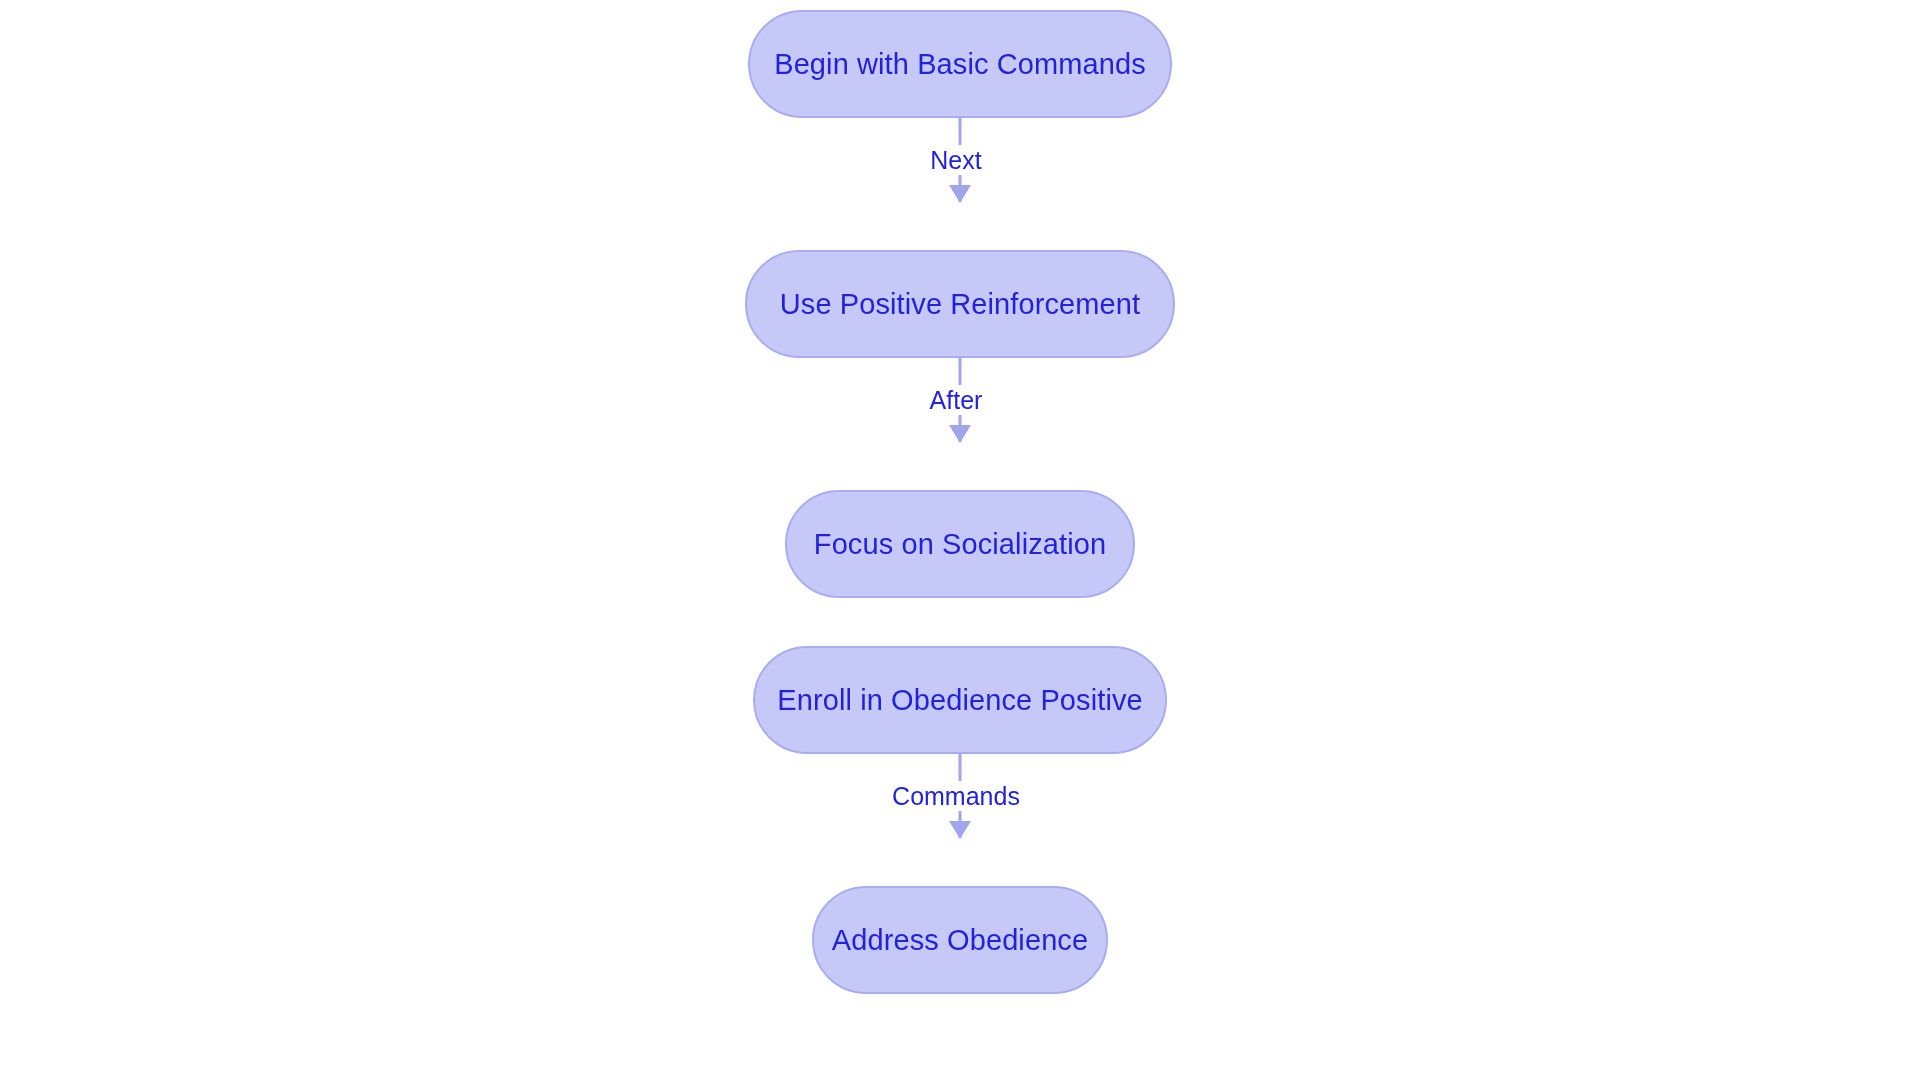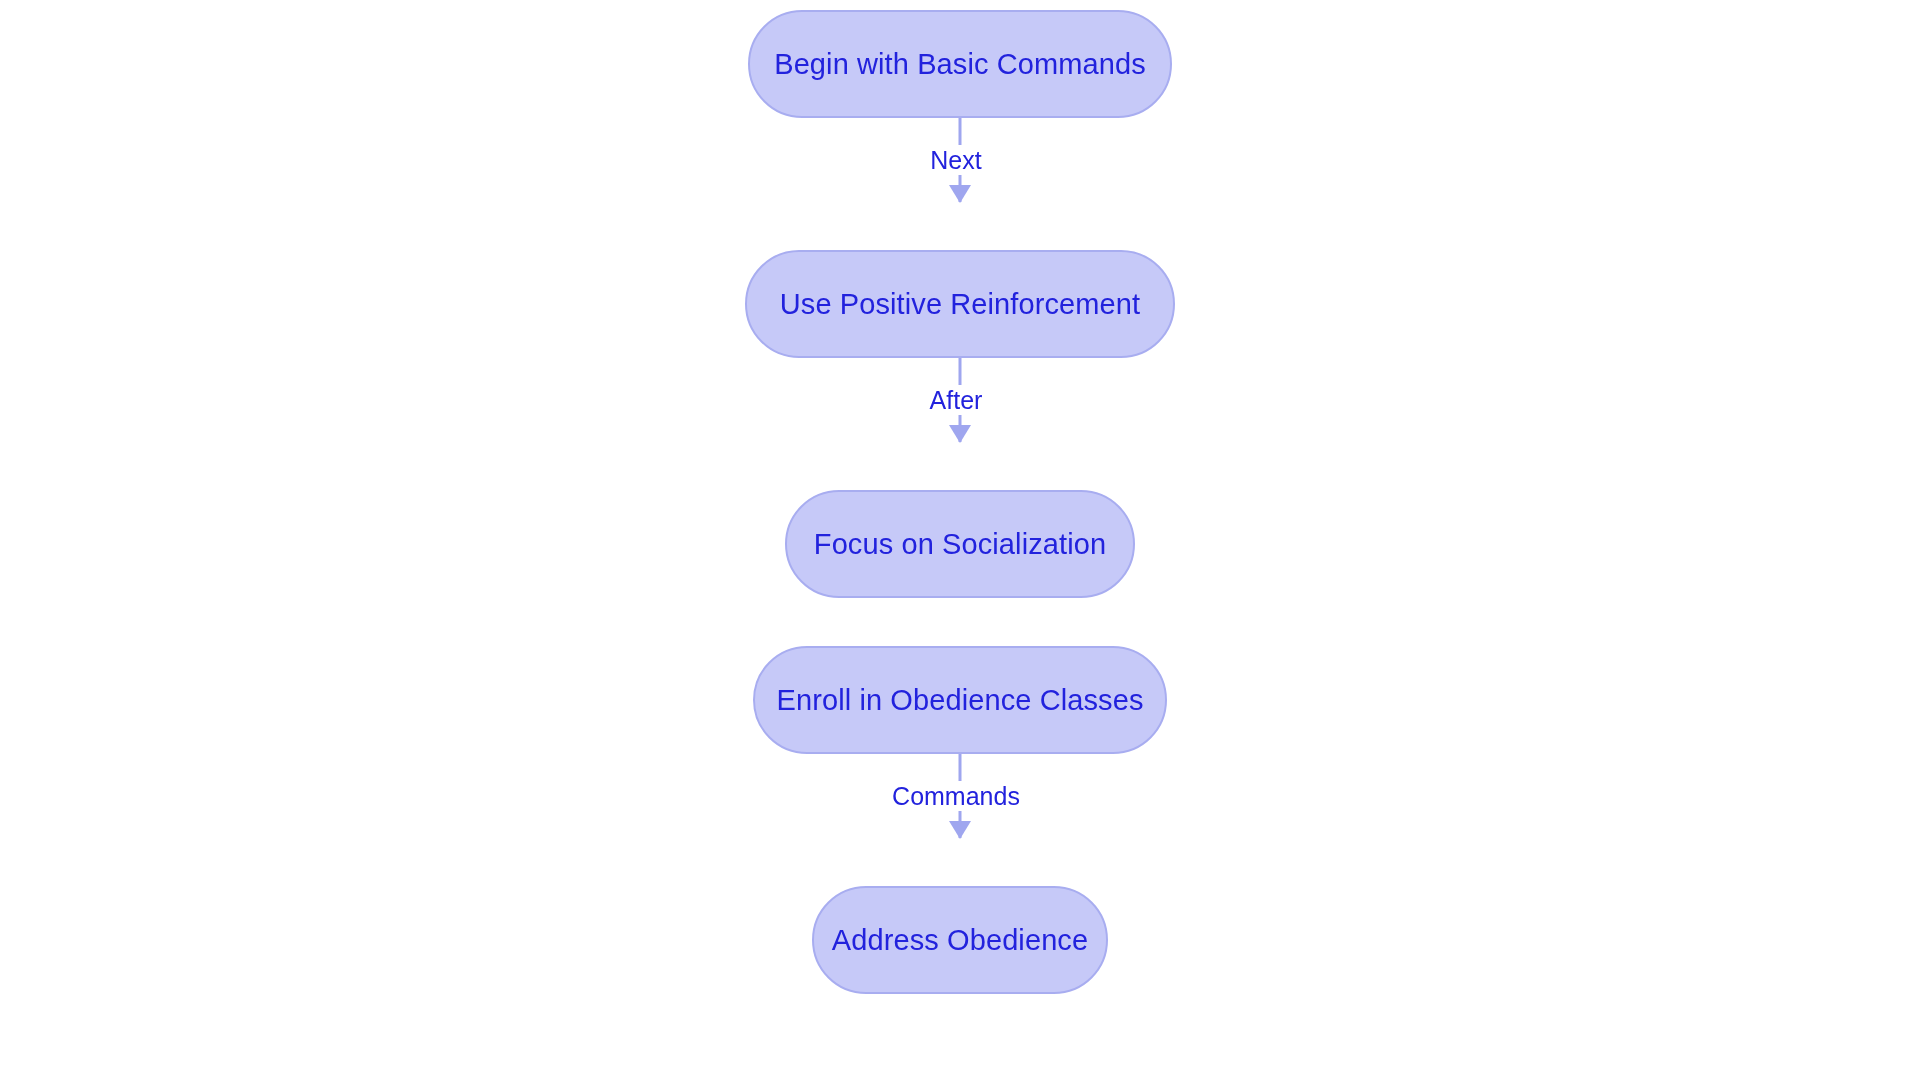--- a/index.html
+++ b/index.html
@@ -118,21 +118,21 @@
       <span class="edge-arrow"></span>
       <span class="edge-label">After</span>
     </div>
 
     <div class="node node-3">
       <span>Focus on Socialization</span>
     </div>
 
 
     <div class="node node-4">
-      <span>Enroll in Obedience Classes</span>
+      <span>Enroll in Obedience Positive</span>
     </div>
 
     <div class="edge">
       <span class="edge-line"></span>
       <span class="edge-arrow"></span>
       <span class="edge-label">Commands</span>
     </div>
 
     <div class="node node-5">
       <span>Address Obedience</span>

